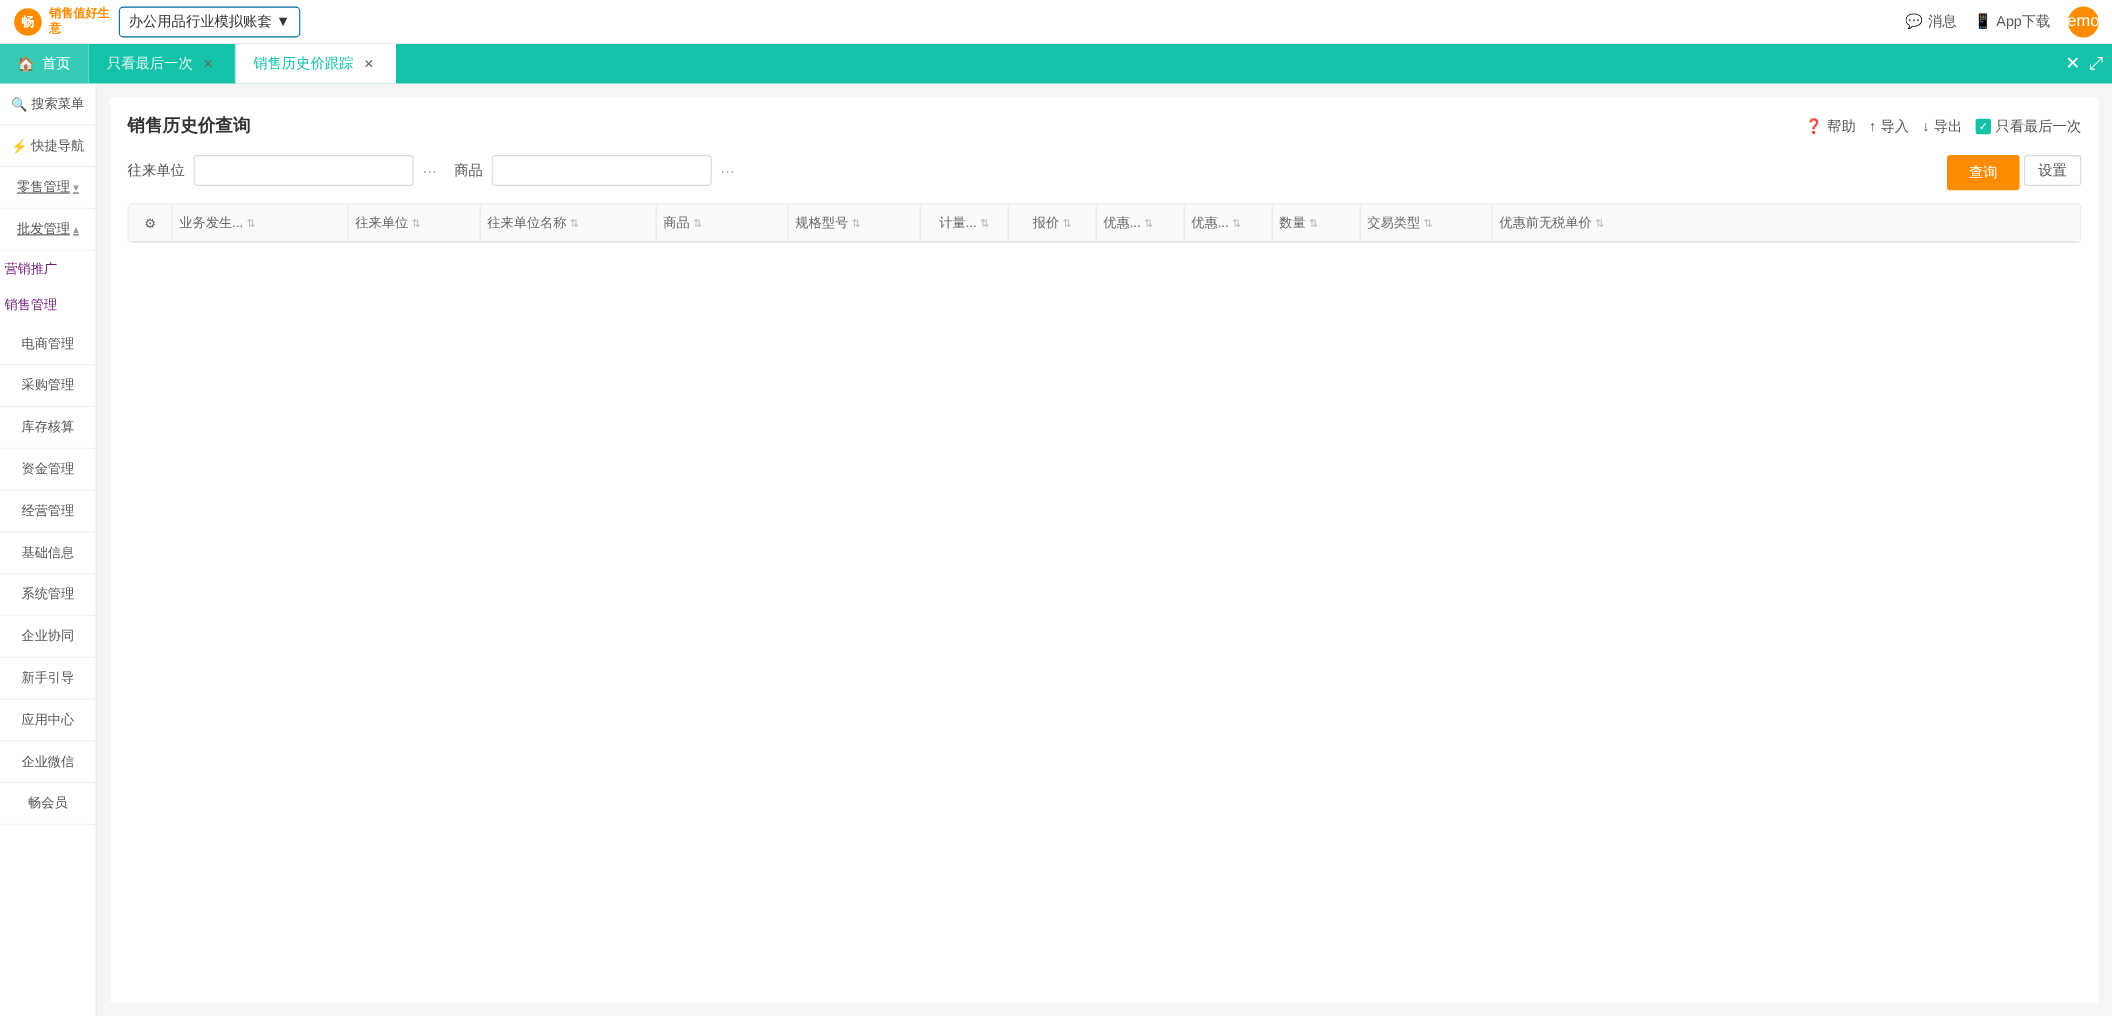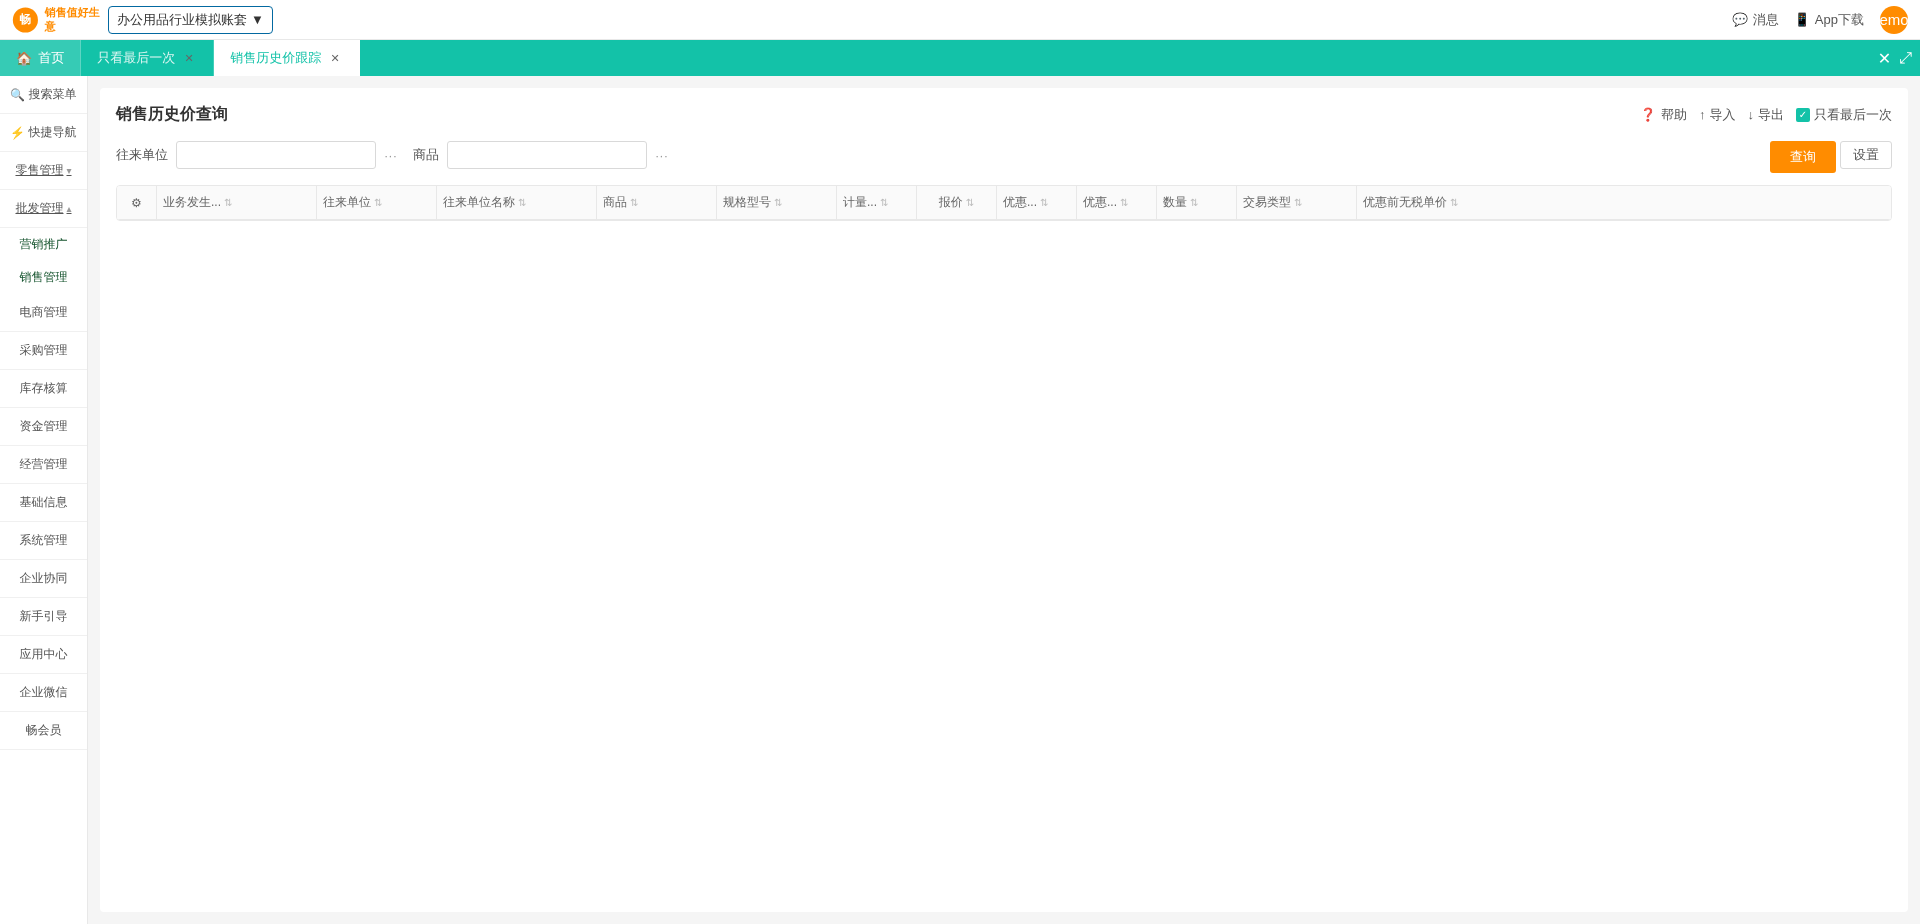--- a/index.html
+++ b/index.html
@@ -150,24 +150,23 @@
     .sidebar-item.has-arrow {
       justify-content: center;
       text-decoration: underline;
     }
     .sidebar-arrow {
       font-size: 10px;
       color: #999;
     }
     .sidebar-section-item {
       padding: 8px 4px;
-      text-align: center;
       cursor: pointer;
       font-size: 12px;
-      color: #14532d;
+      color: #701a75;
     }
 
     
     .content-area {
       flex: 1;
       display: flex;
       flex-direction: column;
       background: #f5f5f5;
       overflow: hidden;
     }
@@ -325,21 +324,21 @@
     .sort-icon {
       font-size: 10px;
       color: #bbb;
     }
     .th-settings { width: 40px; justify-content: center; }
     .th-business { width: 160px; }
     .th-unit { width: 120px; }
     .th-unit-name { width: 160px; }
     .th-product { width: 120px; }
     .th-spec { width: 120px; }
-    .th-calc { width: 80px; }
+    .th-calc { width: 80px; justify-content: center; }
     .th-price { width: 80px; justify-content: center; }
     .th-disc1 { width: 80px; }
     .th-disc2 { width: 80px; }
     .th-qty { width: 80px; }
     .th-type { width: 120px; }
     .th-notax { flex: 1; }
 
     
     .empty-state {
       display: flex;

